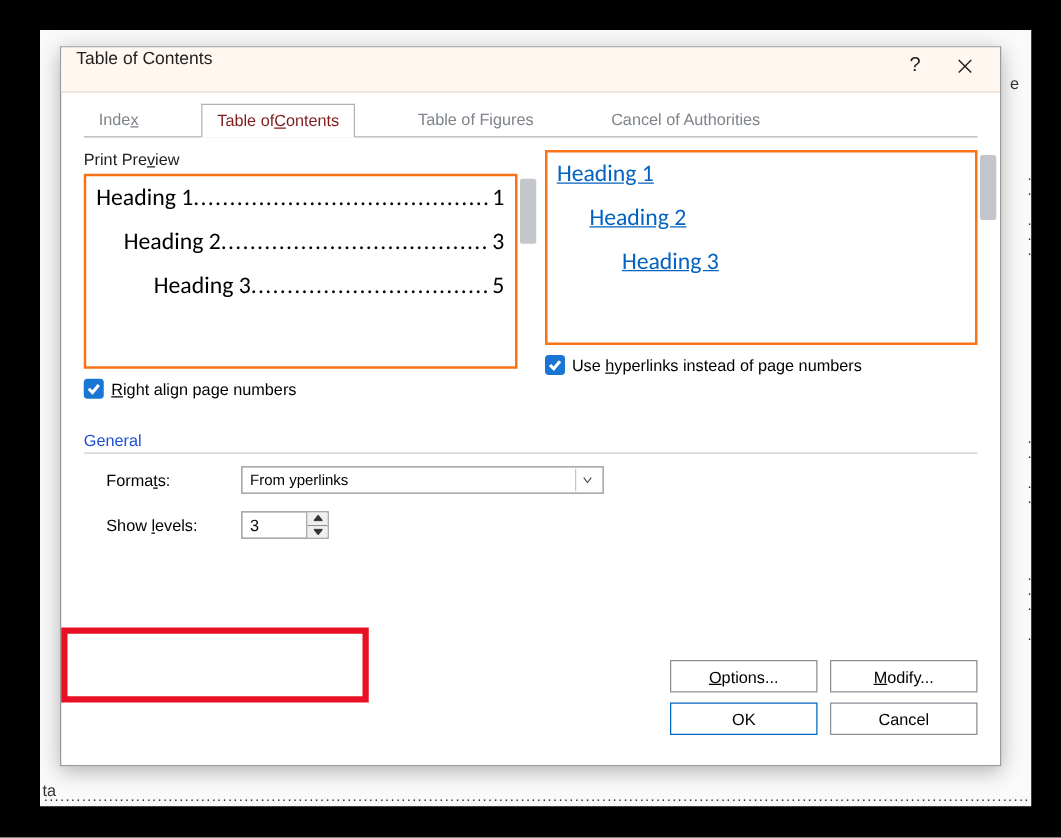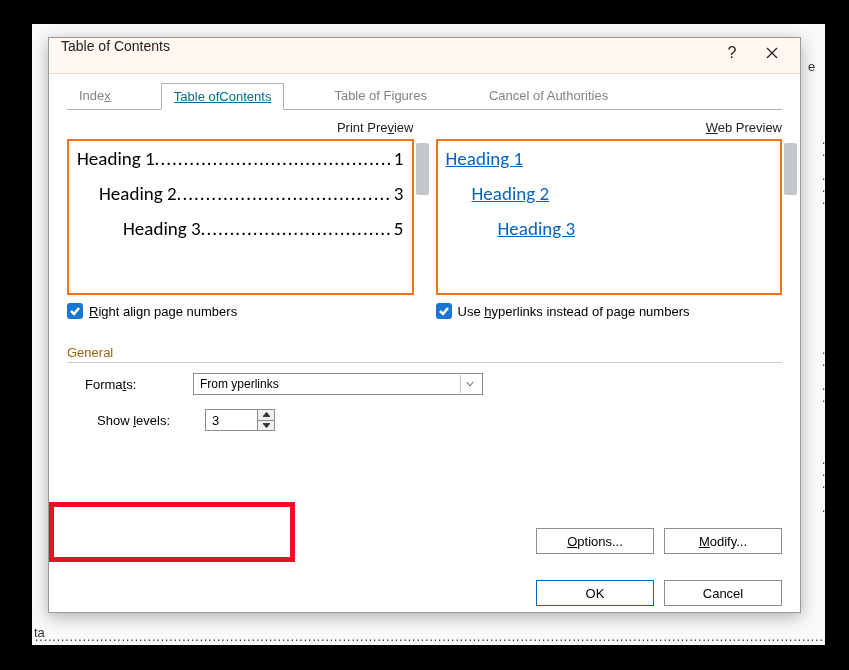--- a/index.html
+++ b/index.html
@@ -126,33 +126,32 @@
     align-items: center;
     color: #7e848b;
     margin-right: 2px;
     cursor: pointer;
   }
   .tab.active {
     background: #fff;
     border: 1px solid #aeb2b8;
     border-bottom: 1px solid #fff;
     margin-bottom: -1px;
-    color: #0369a1;
-    text-decoration: underline;
+    color: #7f1d1d;
   }
   .tab .ul { text-decoration: underline; }
 
   
   .columns {
     display: flex;
     gap: 22px;
     margin-top: 10px;
   }
   .col { flex: 1; min-width: 0; }
-  .col-label { color: #222; margin-bottom: 4px; text-align: right; }
+  .col-label { color: #222; margin-bottom: 4px; }
   .col-label .ul { text-decoration: underline; }
 
   .preview-box {
     border: 2px solid #f97316;
     height: 156px;
     background: #fff;
     position: relative;
     padding: 6px 8px;
     font-family: "Calibri", "Segoe UI", sans-serif;
     overflow: hidden;
@@ -233,21 +232,21 @@
   .dropdown .dd-arrow {
     width: 18px; height: 18px;
     display: flex; align-items: center; justify-content: center;
     border-left: 1px solid #c3c6cb;
   }
   .dd-arrow svg { width: 8px; height: 8px; }
 
   
   .group-label {
     margin-top: 26px;
-    color: #a16207;
+    color: #1d4ed8;
   }
   .group-divider {
     border-top: 1px solid #c9ccd1;
     margin-top: 2px;
     margin-bottom: 8px;
   }
 
   .spinner {
     display: flex;
     border: 1px solid #8a8f96;
@@ -370,21 +369,20 @@
               <svg viewBox="0 0 12 12">
                   <polyline points="2,6 5,9 10,3"></polyline>
                 </svg>
             </div>
             <label><span class="ul">R</span>ight align page numbers</label>
           </div>
 
         </div>
 
         <div class="col">
-          <div class="col-label"><span class="ul">W</span>eb Preview</div>
           <div style="position:relative;">
             <div class="preview-box">
               <a class="web-line web-l1">Heading 1</a>
               <a class="web-line web-l2">Heading 2</a>
               <a class="web-line web-l3">Heading 3</a>
             </div>
             <div class="preview-scroll"></div>
           </div>
 
           <div class="check-row">
@@ -406,21 +404,21 @@
         <div class="dropdown" style="width:290px;">
           <span class="dd-text">From yperlinks</span>
           <span class="dd-arrow">
             <svg viewBox="0 0 8 8">
                 <polyline points="1,2 4,6 7,2" fill="none" stroke="#555" stroke-width="1"></polyline>
               </svg>
           </span>
         </div>
       </div>
 
-      <div class="form-row" style="margin-left:30px; margin-top:14px;">
+      <div class="form-row" style="margin-left:18px; margin-top:14px;">
         <div class="lbl">Show <span class="ul">l</span>evels:</div>
         <div class="spinner">
           <div class="sp-val">3</div>
           <div class="sp-btns">
             <div class="sp-btn">
               <svg viewBox="0 0 8 5">
                   <polygon points="4,0 8,5 0,5"></polygon>
                 </svg>
             </div>
             <div class="sp-btn">
@@ -432,19 +430,19 @@
         </div>
       </div>
 
       <div class="highlight-box" style="left:0px; top:428px; width:246px; height:60px;"></div>
 
       <div class="btn-row" style="bottom:58px;">
         <div class="btn"><span class="ul">O</span>ptions...</div>
         <div class="btn"><span class="ul">M</span>odify...</div>
       </div>
 
-      <div class="btn-row" style="bottom:6px;">
+      <div class="btn-row" style="bottom:24px;">
         <div class="btn primary">OK</div>
         <div class="btn">Cancel</div>
       </div>
     </div>
   </div>
 </div>
 
 </body></html>

